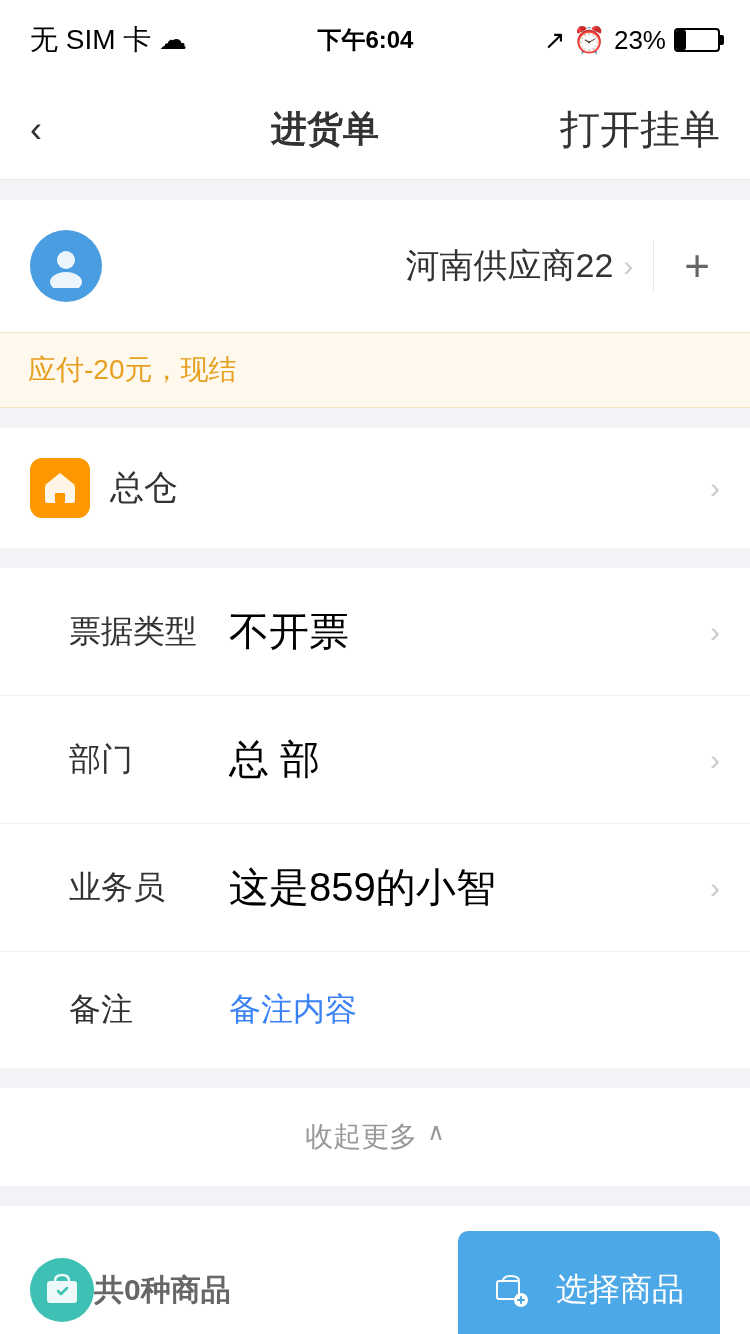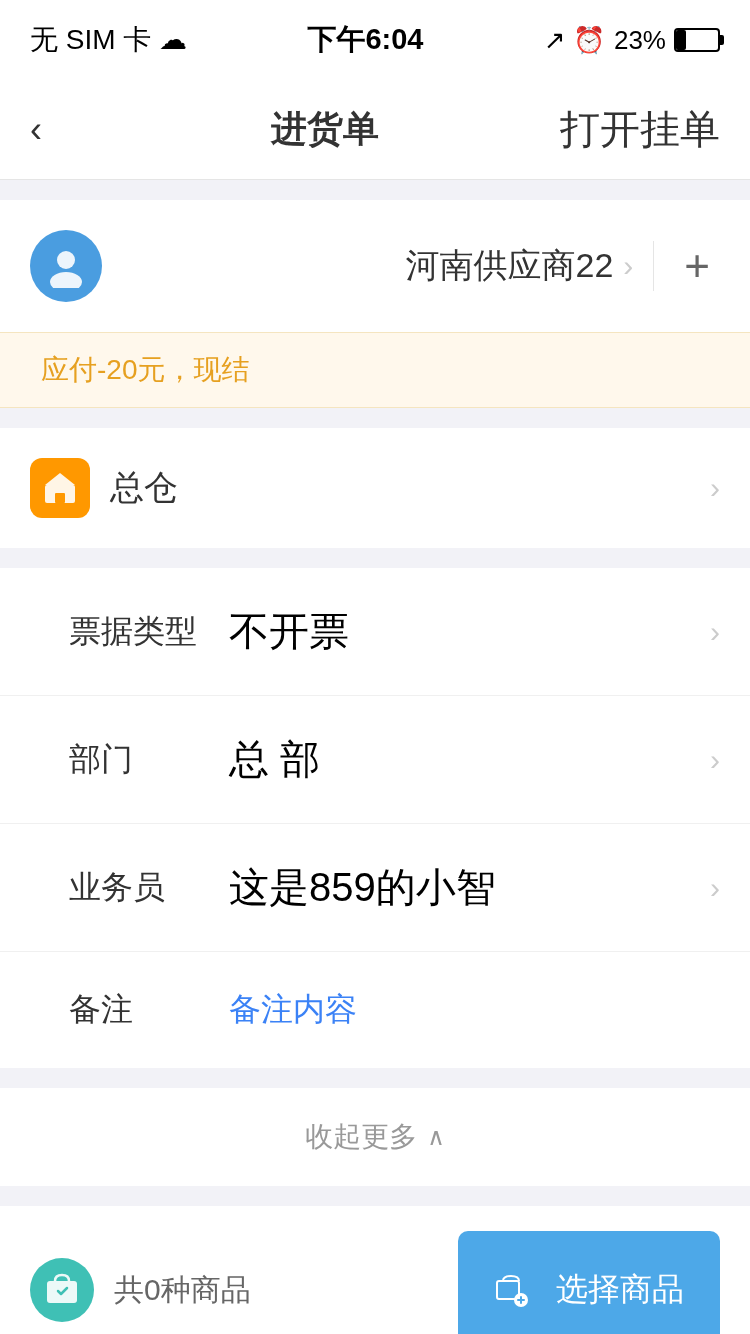--- a/index.html
+++ b/index.html
@@ -20,21 +20,21 @@
       padding: 8px 30px;
       height: 80px;
       background: #fff;
     }
     .status-left {
       font-size: 28px;
       font-weight: 500;
       color: #000;
     }
     .status-center {
-      font-size: 29px;
+      font-size: 24px;
       font-weight: 600;
       color: #000;
     }
     .status-right {
       display: flex;
       align-items: center;
       gap: 8px;
       font-size: 26px;
       color: #000;
     }
@@ -145,21 +145,21 @@
     }
     .chevron {
       color: #ccc;
       font-size: 30px;
       margin-left: 10px;
     }
 
     
     .notice-bar {
       background: #fff8ec;
-      padding: 18px 41px;
+      padding: 18px 28px;
       font-size: 28px;
       color: #e6a020;
       border-top: 1px solid #f5e5c0;
       border-bottom: 1px solid #f5e5c0;
     }
 
     
     .warehouse-row {
       display: flex;
       align-items: center;
@@ -220,21 +220,20 @@
       flex: 1;
       font-size: 32px;
       color: #3b82f6;
       padding-left: 20px;
     }
 
     
     .collapse-bar {
       display: flex;
       justify-content: center;
-      align-items: center;
       padding: 30px;
       background: #fff;
       margin-top: 20px;
       font-size: 28px;
       color: #999;
       cursor: pointer;
     }
     .collapse-arrow {
       margin-left: 10px;
       font-size: 24px;
@@ -245,21 +244,21 @@
       display: flex;
       align-items: center;
       justify-content: space-between;
       padding: 25px 30px;
       background: #fff;
       margin-top: 20px;
     }
     .product-count-left {
       display: flex;
       align-items: center;
-      gap: 20px;
+      font-weight: bold;
     }
     .product-icon {
       width: 64px;
       height: 64px;
       border-radius: 50%;
       background: #3fc0b5;
       display: flex;
       align-items: center;
       justify-content: center;
     }

